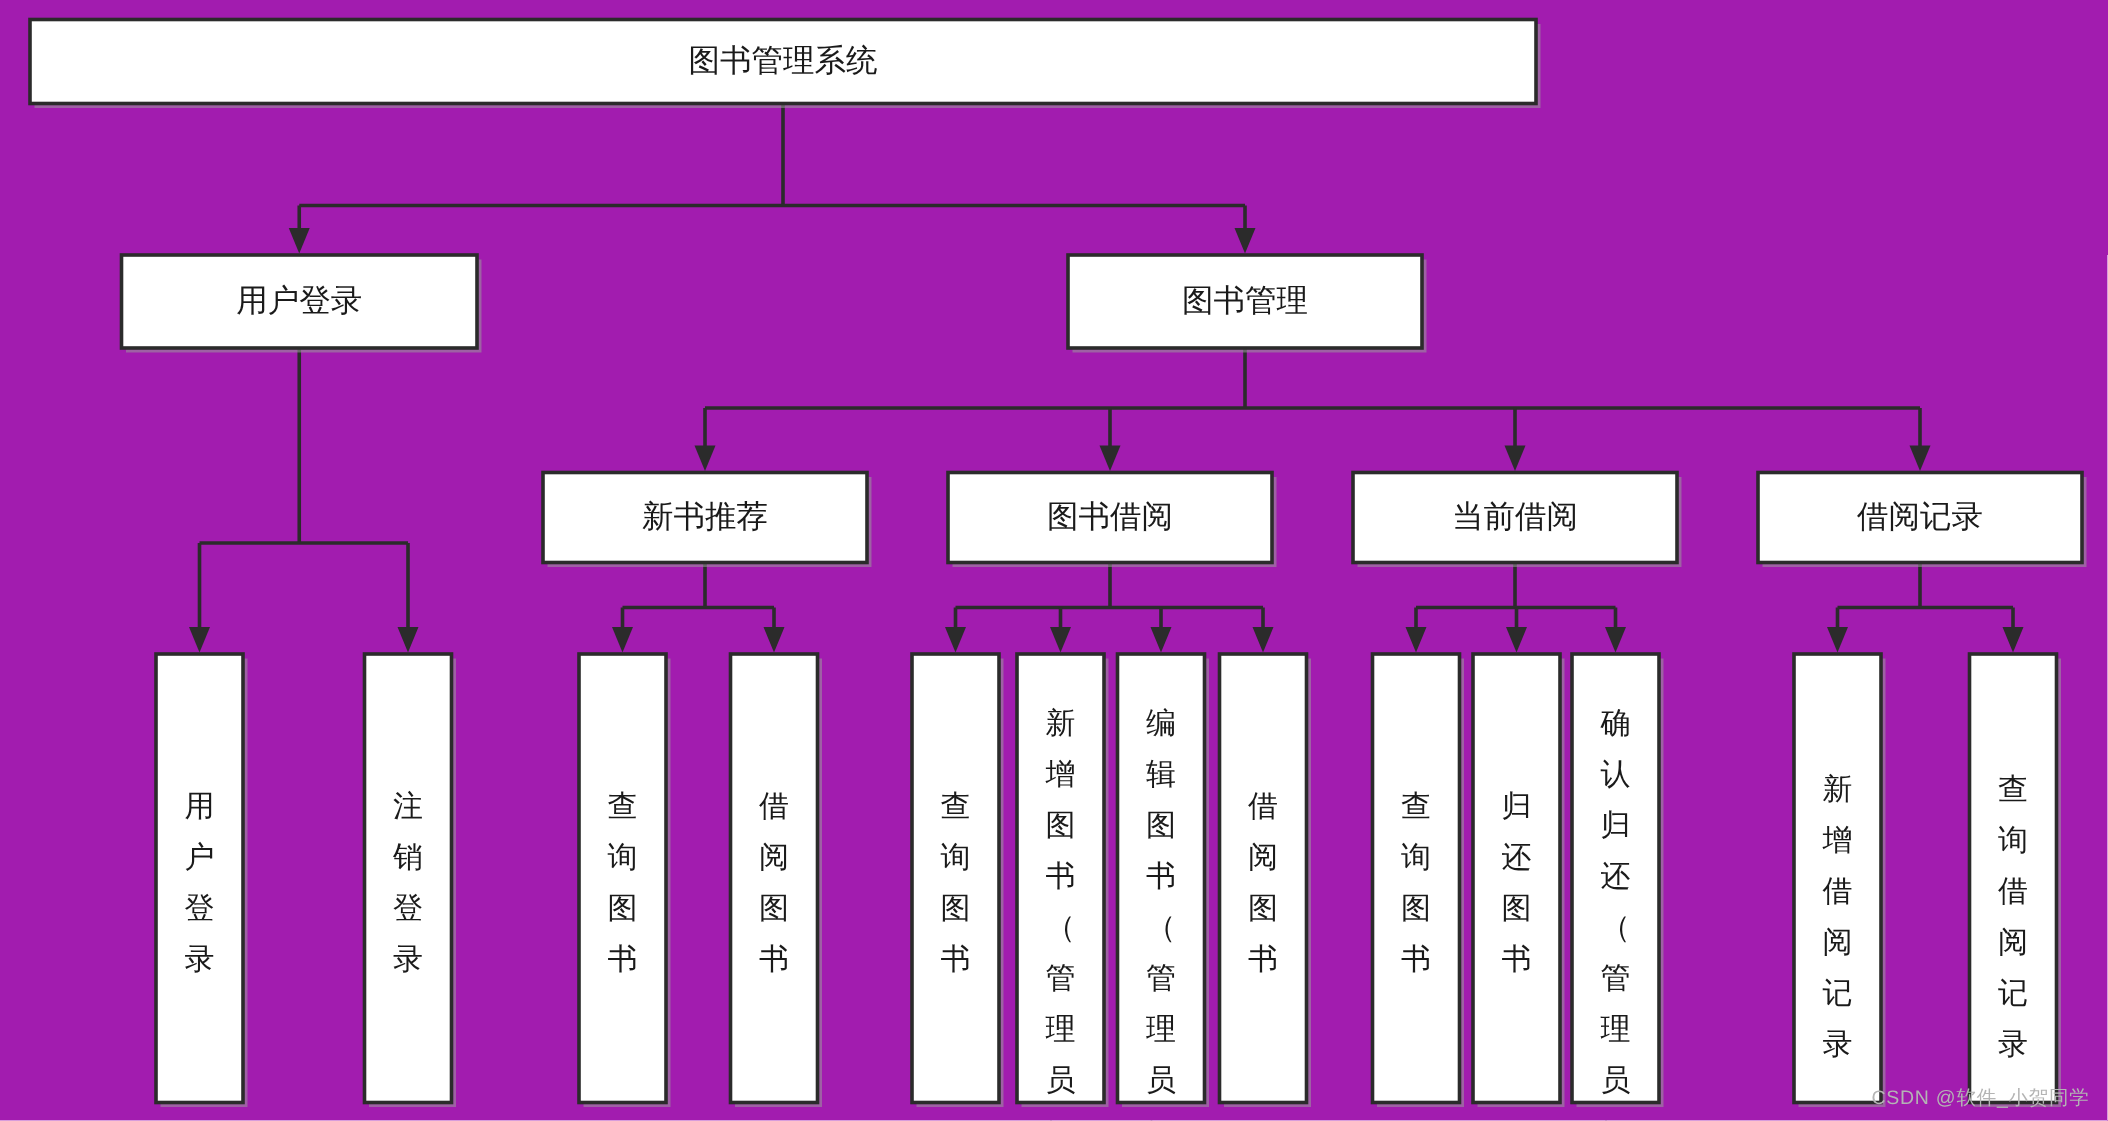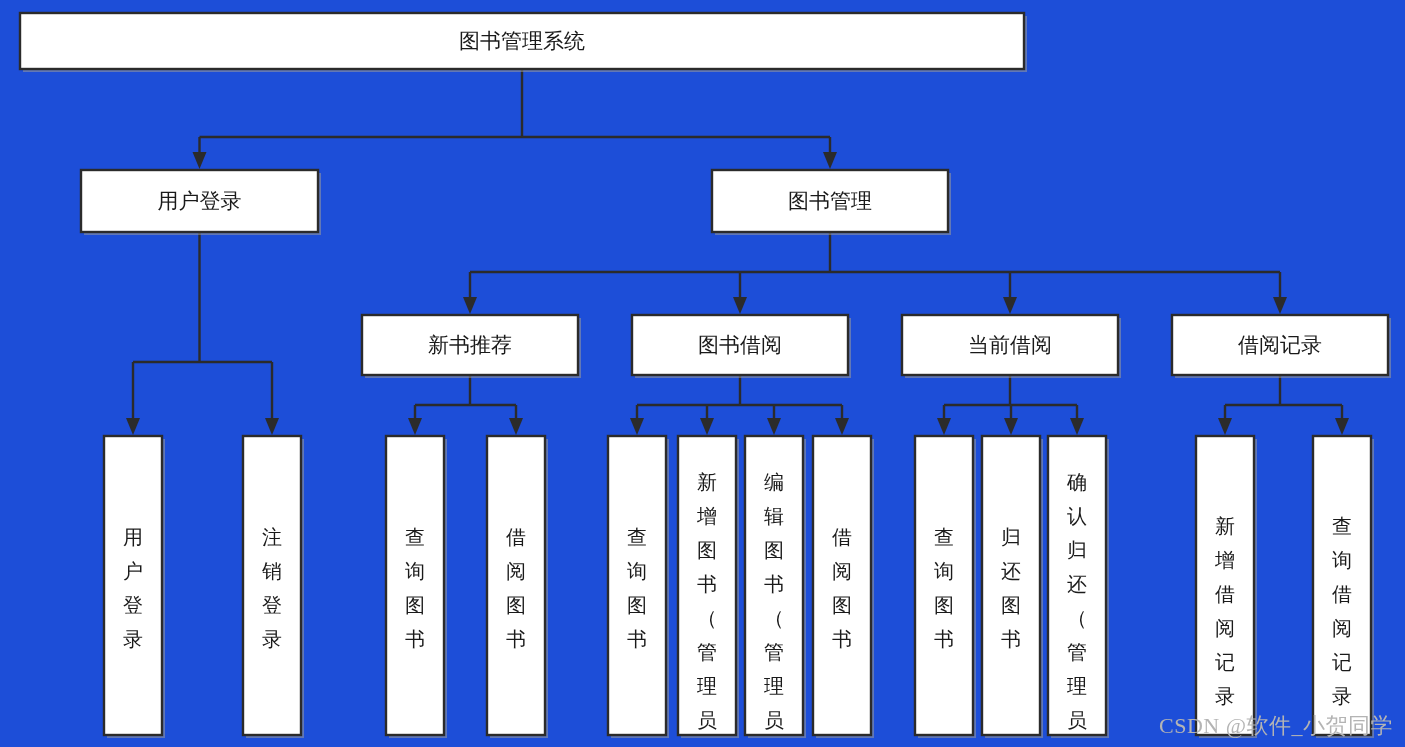--- a/index.html
+++ b/index.html
@@ -4,21 +4,21 @@
 <style>
   html, body {
     margin: 0;
     padding: 0;
     background: #ffffff;
   }
   #page {
     position: relative;
     width: 1405px;
     height: 747px;
-    background: #1d4ed8;
+    background: #a21caf;
     overflow: hidden;
     font-family: "Liberation Sans", "DejaVu Sans", sans-serif;
   }
   #diagram-svg {
     position: absolute;
     left: 0;
     top: 0;
     width: 1405px;
     height: 747px;
     display: block;
@@ -52,22 +52,22 @@
     stroke-linecap: butt;
   }
   .arrow-head {
     fill: #2b2b2b;
     stroke: none;
   }
   .watermark {
     position: absolute;
     right: 12px;
     bottom: 6px;
-    font-family: Liberation Serif, serif;
-    font-size: 22px;
+    font-family: Liberation Sans, sans-serif;
+    font-size: 13px;
     color: #b4b4b4;
     letter-spacing: 0.5px;
     white-space: nowrap;
     pointer-events: none;
   }
 </style>
 </head>
 <body>
 
 <div id="page">

